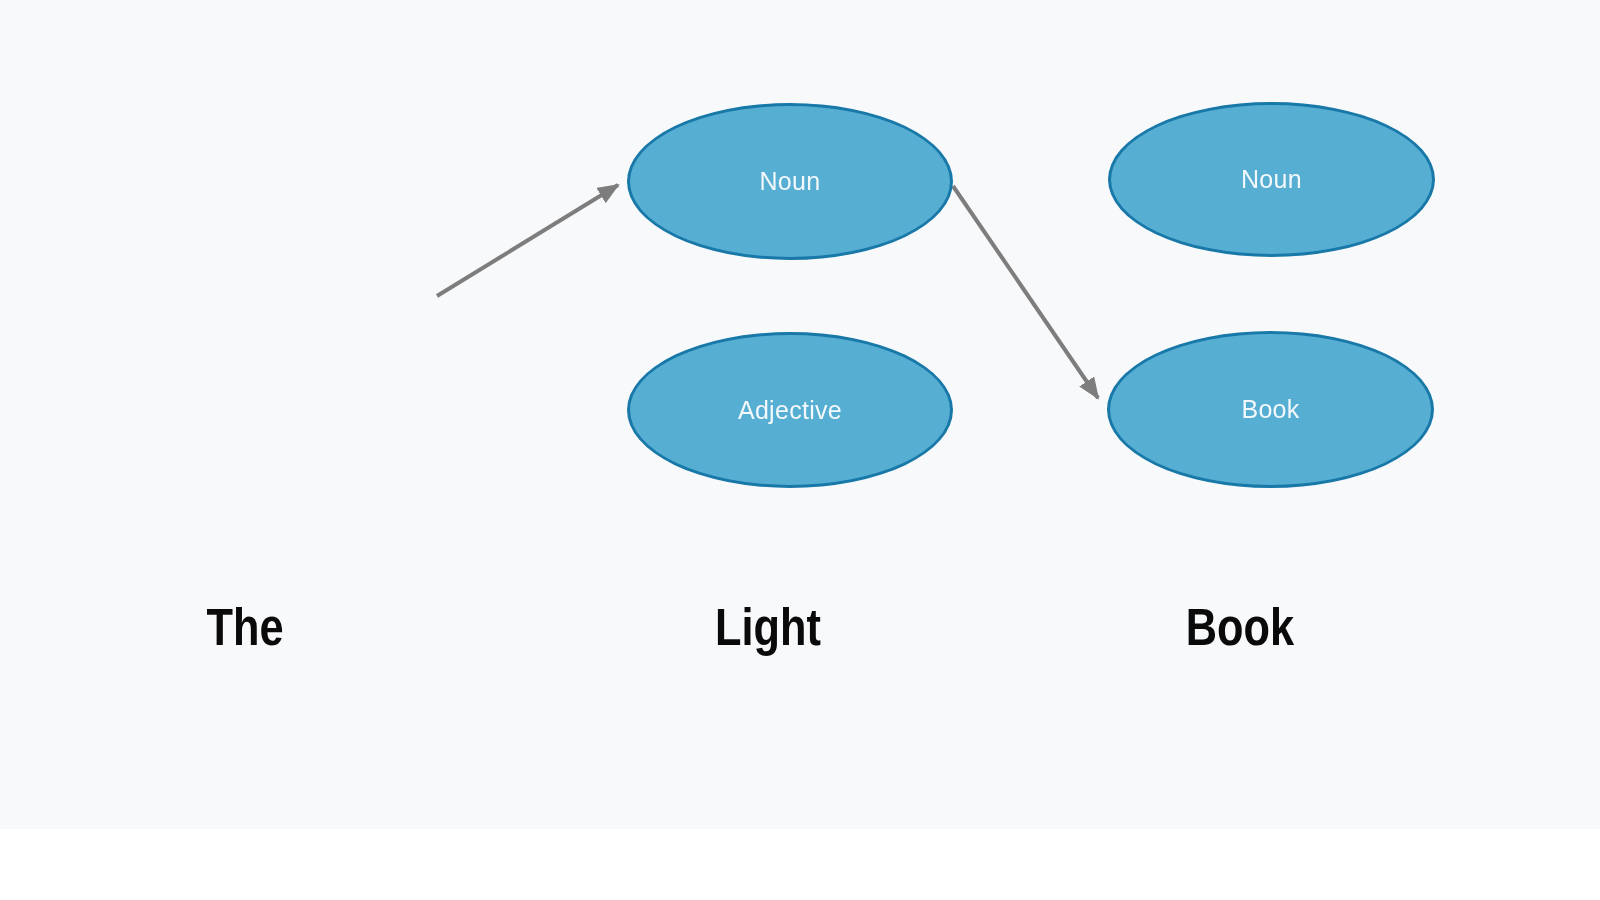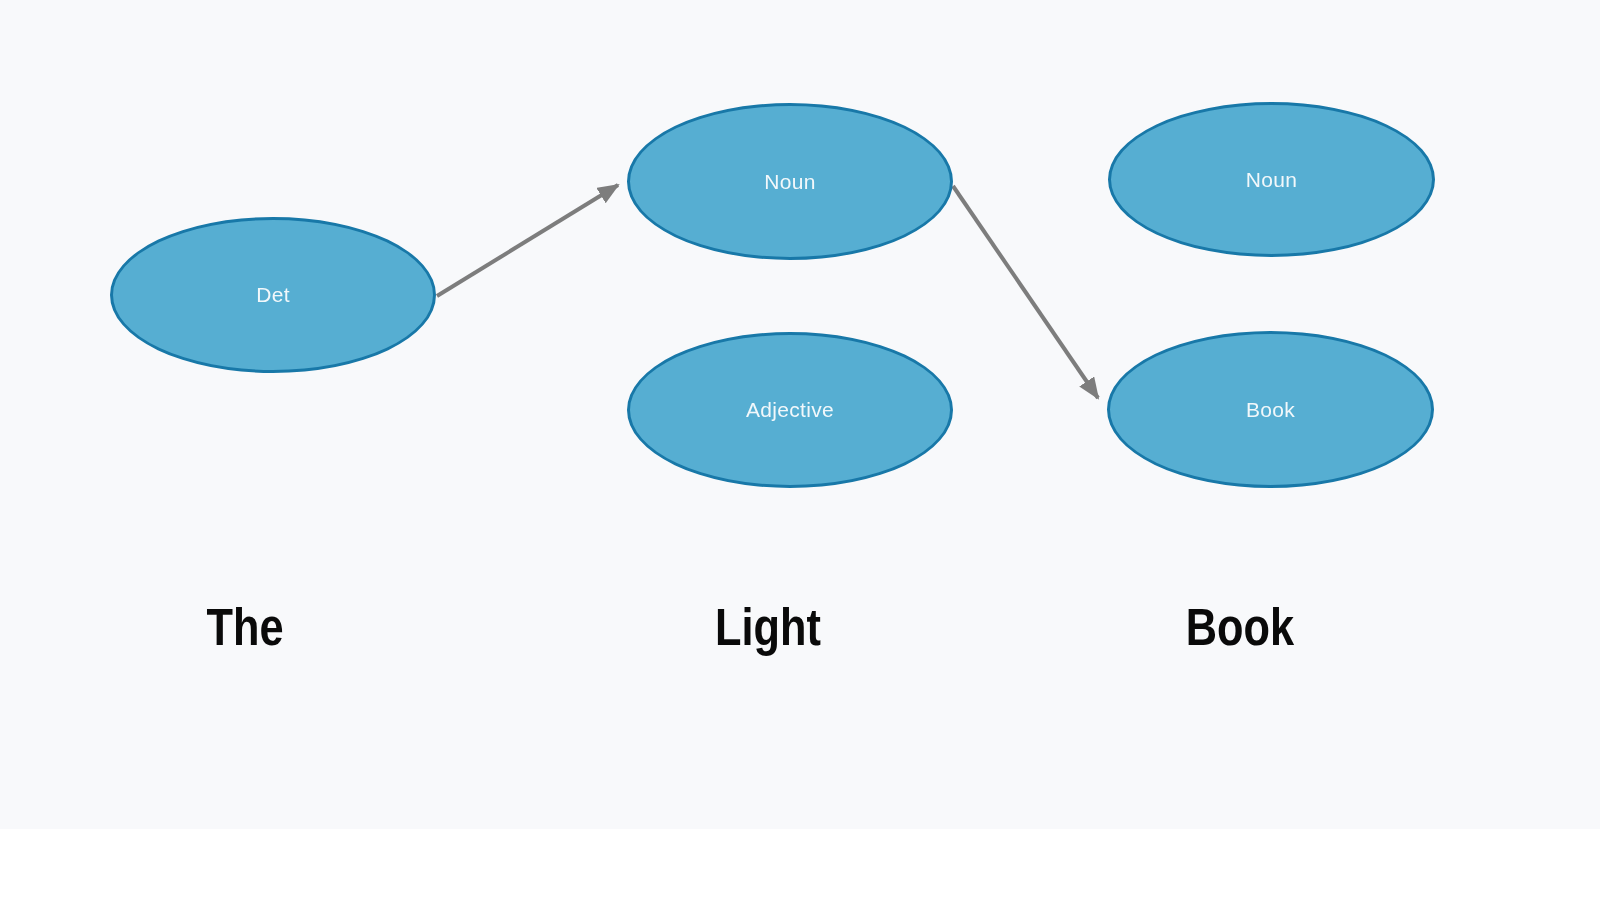--- a/index.html
+++ b/index.html
@@ -39,21 +39,21 @@
   .arrowhead { fill: var(--edge-color); }
   .node {
     position: absolute;
     border-radius: 50%;
     background: var(--node-fill);
     border: 3px solid var(--node-border);
     display: flex;
     align-items: center;
     justify-content: center;
     color: var(--node-text);
-    font-size: 21px;
+    font-size: 25px;
     letter-spacing: 0.3px;
     cursor: pointer;
   }
   .node-det       { left: 110px;  top: 217px; width: 326px; height: 156px; }
   .node-noun-1    { left: 627px;  top: 103px; width: 326px; height: 157px; }
   .node-noun-2    { left: 1108px; top: 102px; width: 327px; height: 155px; }
   .node-adjective { left: 627px;  top: 332px; width: 326px; height: 156px; align-items: center; }
   .node-verb      { left: 1107px; top: 331px; width: 327px; height: 157px; }
   .word {
     position: absolute;
@@ -79,23 +79,20 @@
   <svg class="edges-layer" width="1600" height="829" viewBox="0 0 1600 829" xmlns="http://www.w3.org/2000/svg">
     <defs>
       <marker id="arrow" markerUnits="userSpaceOnUse" markerWidth="26" markerHeight="20" refX="20" refY="9" orient="auto">
         <polygon class="arrowhead" points="0,0 22,9 0,18"></polygon>
       </marker>
     </defs>
     <line class="edge" x1="437" y1="296" x2="618" y2="185" marker-end="url(#arrow)"></line>
     <line class="edge" x1="953" y1="186" x2="1098" y2="398" marker-end="url(#arrow)"></line>
   </svg>
 
-  <div class="node node-det">
-    <span>Det</span>
-  </div>
 
   <div class="node node-noun-1">
     <span>Noun</span>
   </div>
 
   <div class="node node-noun-2">
     <span>Noun</span>
   </div>
 
   <div class="node node-adjective">

